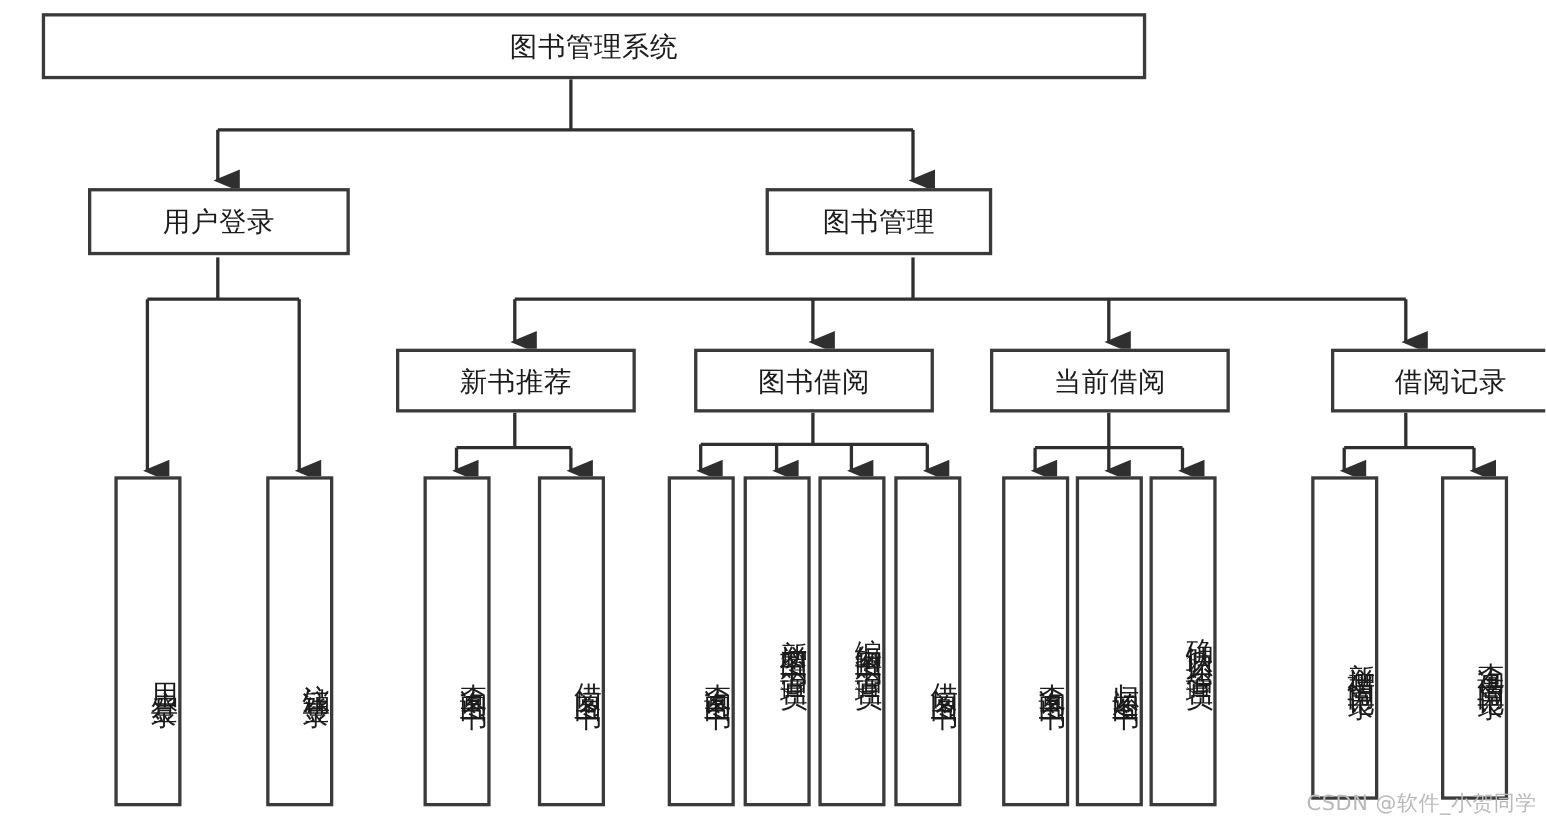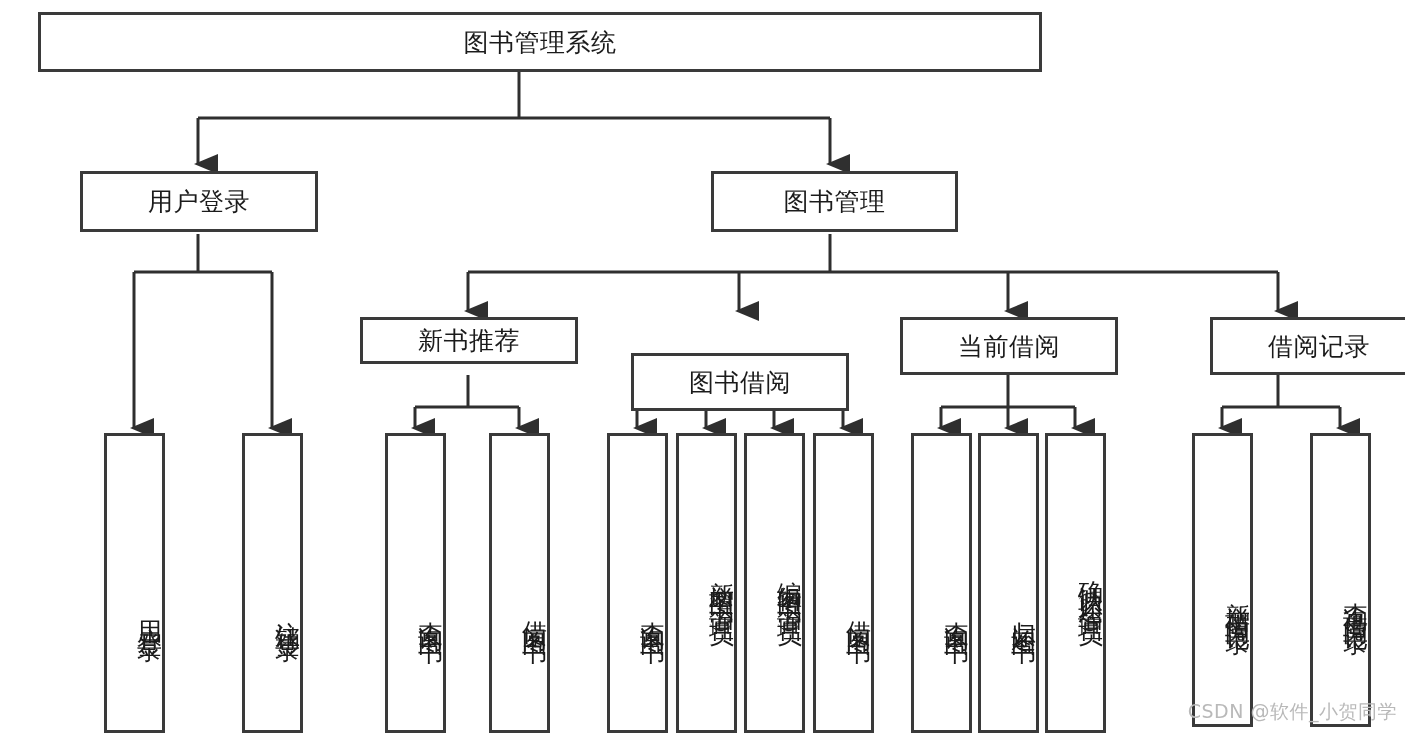--- a/index.html
+++ b/index.html
@@ -57,21 +57,21 @@
   .node.vert.mid {
     padding-top: 40px;
   }
   .label {
     display: block;
     white-space: nowrap;
   }
   #watermark {
     position: absolute;
     right: 8px;
-    bottom: 22px;
+    bottom: 4px;
     font-size: 19px;
     color: #b9b9b9;
     letter-spacing: 0.5px;
     white-space: nowrap;
     pointer-events: none;
   }
 </style>
 </head>
 <body>
 
@@ -131,29 +131,29 @@
   </svg>
 
   <div class="node horiz" style="left:18px; top:12px; width:1004px; height:60px;margin-left:20px;">
     <span class="label">图书管理系统</span>
   </div>
 
   <div class="node horiz" style="left:80px; top:171px; width:238px; height:61px;">
     <span class="label">用户登录</span>
   </div>
 
-  <div class="node horiz" style="left:711px; top:171px; width:247px; height:61px;">
+  <div class="node horiz" style="left:696px; top:171px; width:206px; height:61px;">
     <span class="label">图书管理</span>
   </div>
 
-  <div class="node horiz" style="left:360px; top:317px; width:218px; height:47px;">
+  <div class="node horiz" style="left:360px; top:317px; width:218px; height:58px;">
     <span class="label">新书推荐</span>
   </div>
 
-  <div class="node horiz" style="left:631px; top:317px; width:218px; height:58px;margin-top:36px;">
+  <div class="node horiz" style="left:631px; top:317px; width:218px; height:58px;">
     <span class="label">图书借阅</span>
   </div>
 
   <div class="node horiz" style="left:900px; top:317px; width:218px; height:58px;text-align:right;">
     <span class="label">当前借阅</span>
   </div>
 
   <div class="node horiz" style="left:1170px; top:317px; width:218px; height:58px;margin-left:40px;">
     <span class="label">借阅记录</span>
   </div>

